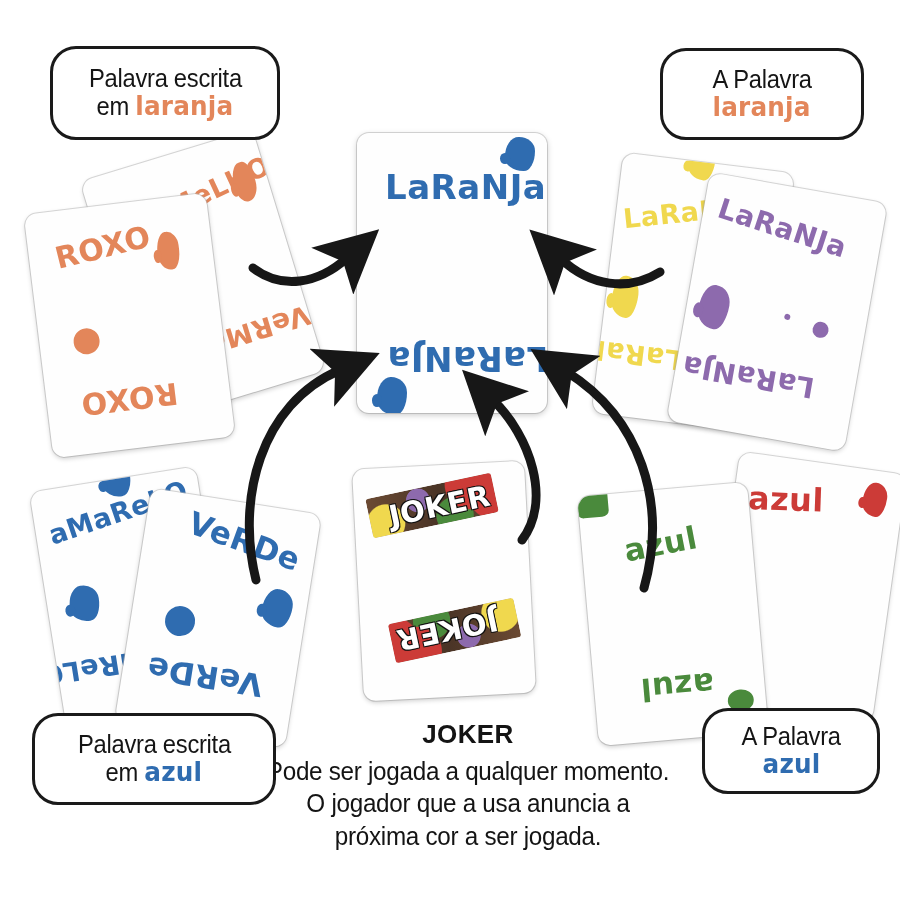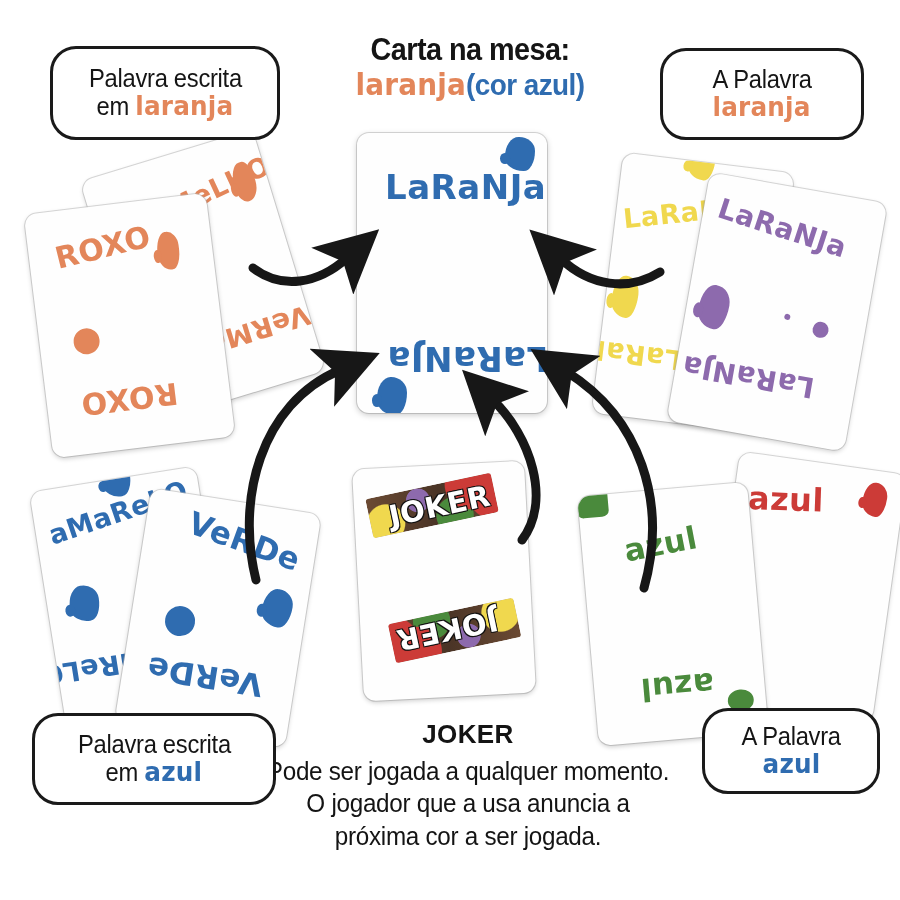--- a/index.html
+++ b/index.html
@@ -85,24 +85,20 @@
   .jokermark .jk-txt{position:relative;font-family:"DejaVu Sans", sans-serif;
     font-weight:bold;font-size:29px;letter-spacing:0.5px;color:#ffffff;
     text-shadow:1px 1px 0 #111, -1px 1px 0 #111, 1px -1px 0 #111, -1px -1px 0 #111;
     white-space:nowrap;padding:2px 4px;}
 </style>
 </head>
 <body>
 
 <div id="stage">
 
-  <div class="title-block">
-    <div class="title-main">Carta na mesa:</div>
-    <div class="title-sub"><span class="funword w-orange">laranja</span><span class="w-blue" style="font-family:'Liberation Sans',sans-serif;">(cor azul)</span></div>
-  </div>
 
   <div class="card" style="left:113px;top:150px;width:180px;height:252px;transform:rotate(-17deg);">
     <div class="cardword" style="left:16px;top:34px;font-size:27px;color:#e3865a;transform:rotate(-8deg);">VeRMeLHO</div>
     <div class="splat" style="left:146px;top:28px;width:22px;height:40px;background:#e3865a;
                 border-radius:50% 40% 55% 45%/60% 50% 45% 40%;"></div>
     <div class="cardword flip" style="left:10px;top:178px;font-size:27px;color:#e3865a;">VeRMeLHO</div>
   </div>
 
   <div class="card" style="left:38px;top:203px;width:183px;height:245px;transform:rotate(-7deg);">
     <div class="cardword" style="left:26px;top:24px;font-size:30px;color:#e3865a;transform:rotate(-7deg);">ROXO</div>

